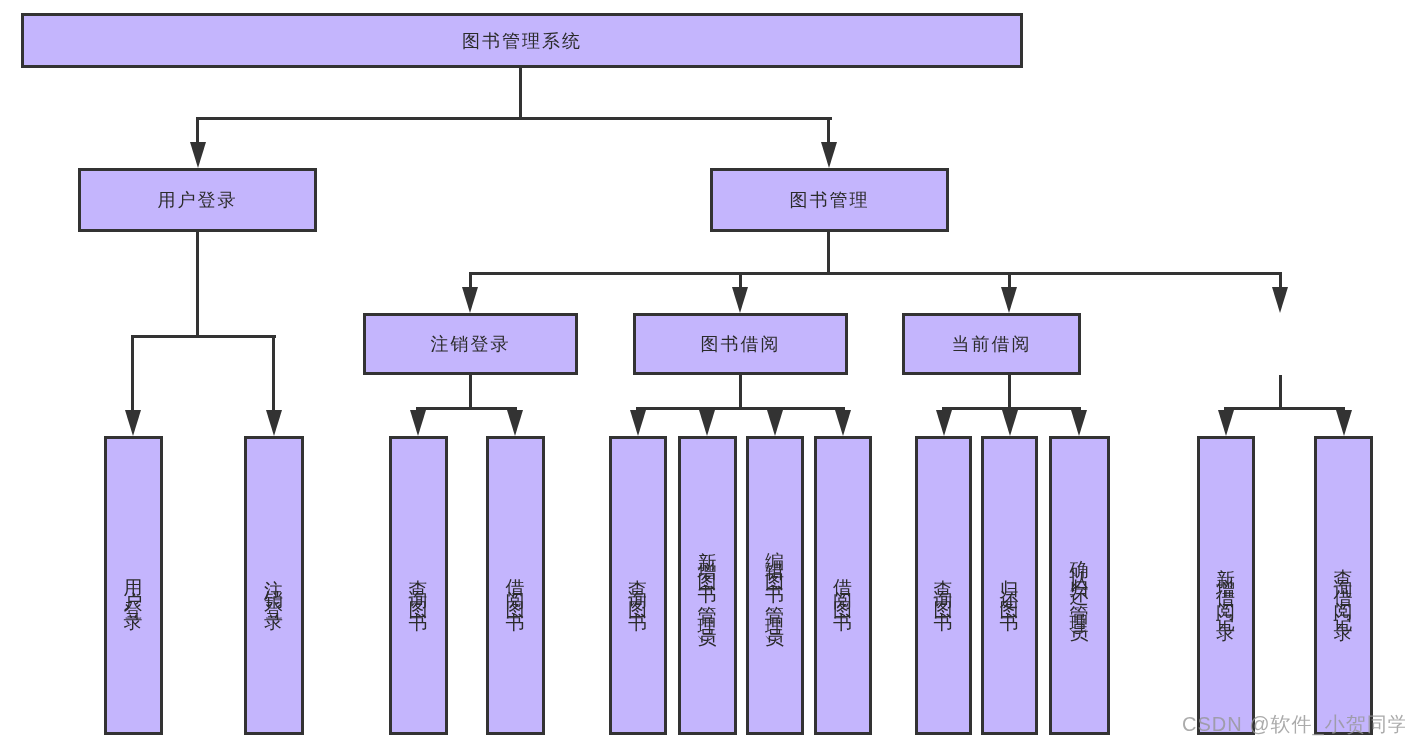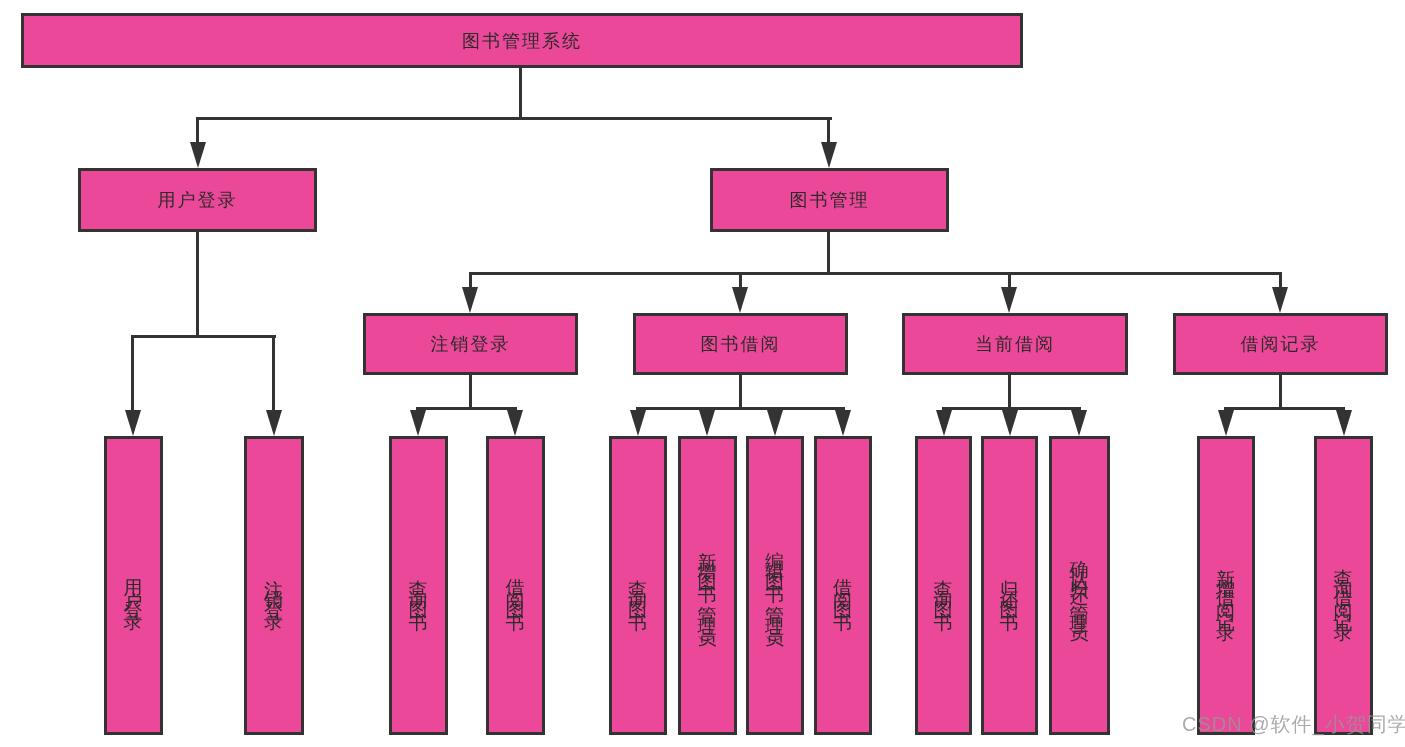--- a/index.html
+++ b/index.html
@@ -8,21 +8,21 @@
     width: 1405px;
     height: 747px;
     background: #ffffff;
     font-family: "Liberation Sans", "DejaVu Sans", sans-serif;
     overflow: hidden;
   }
   .node {
     position: absolute;
     box-sizing: border-box;
     border: 3px solid #333333;
-    background: #ec4899;
+    background: #c4b5fd;
     display: flex;
     align-items: center;
     justify-content: center;
     color: #2b2b2b;
   }
   .node-h { font-size: 18px; letter-spacing: 2px; }
   .node-v { }
   .vtext {
     writing-mode: vertical-rl;
     text-orientation: mixed;
@@ -91,25 +91,22 @@
   <div class="arrow" style="left:1001px; top:287px;"></div>
   <div class="vline" style="left:1279px; top:272px; height:18px;"></div>
   <div class="arrow" style="left:1272px; top:287px;"></div>
 
   <div class="node node-h" style="left:363px; top:313px; width:215px; height:62px;">
     <span>注销登录</span>
   </div>
   <div class="node node-h" style="left:633px; top:313px; width:215px; height:62px;">
     <span>图书借阅</span>
   </div>
-  <div class="node node-h" style="left:902px; top:313px; width:226px; height:62px;">
+  <div class="node node-h" style="left:902px; top:313px; width:179px; height:62px;">
     <span>当前借阅</span>
-  </div>
-  <div class="node node-h" style="left:1173px; top:313px; width:215px; height:62px;">
-    <span>借阅记录</span>
   </div>
 
   <div class="vline" style="left:469px; top:375px; height:35px;"></div>
   <div class="vline" style="left:739px; top:375px; height:35px;"></div>
   <div class="vline" style="left:1008px; top:375px; height:35px;"></div>
   <div class="vline" style="left:1279px; top:375px; height:35px;"></div>
 
   <div class="hline" style="left:416px; top:407px; width:101px;"></div>
   <div class="hline" style="left:636px; top:407px; width:209px;"></div>
   <div class="hline" style="left:942px; top:407px; width:139px;"></div>

